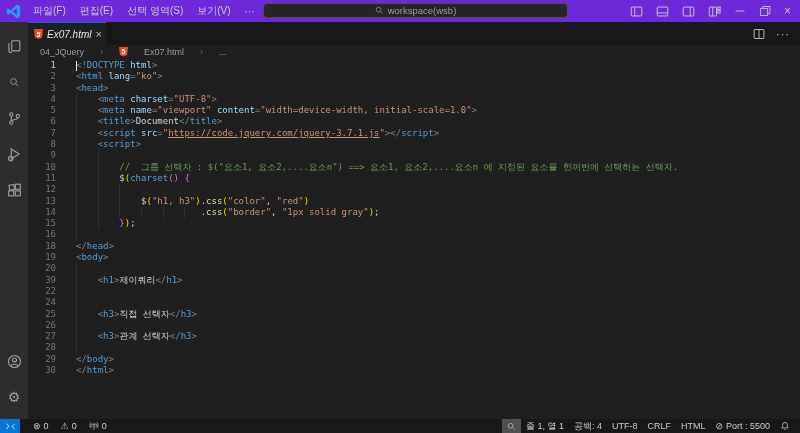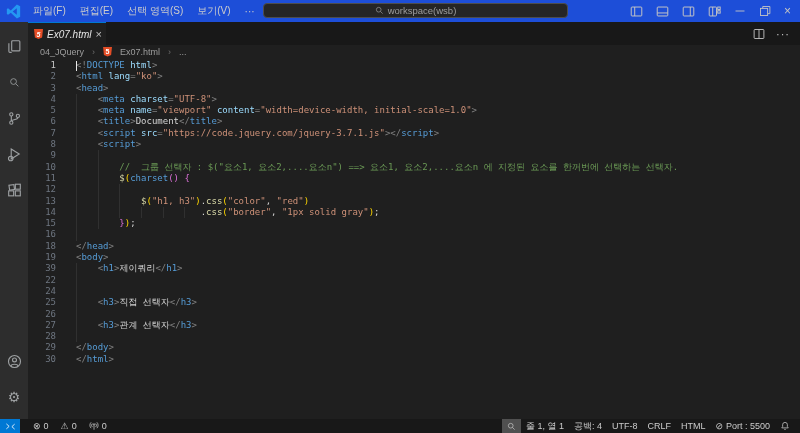--- a/index.html
+++ b/index.html
@@ -1,20 +1,20 @@
 <!DOCTYPE html>
 <html><head>
 <meta charset="utf-8">
 <style>
   * { margin:0; padding:0; box-sizing:border-box; }
   html,body { width:800px; height:433px; overflow:hidden; }
   body { background:#1f1f1f; font-family:"Liberation Sans",sans-serif; color:#cccccc; position:relative; }
 
   
-  .titlebar { height:22px; background:#1d4ed8; display:flex; align-items:center; position:relative; }
+  .titlebar { height:22px; background:#6d28d9; display:flex; align-items:center; position:relative; }
   .tb-logo { width:26px; display:flex; justify-content:center; align-items:center; }
   .menus { display:flex; align-items:center; }
   .menus .menu { font-size:10px; padding:0 7px; color:#cccccc; cursor:default; }
   .nav-arrows { display:flex; gap:10px; margin-left:28px; font-size:11px; color:#bdbdbd; }
   .cc { position:absolute; left:263px; top:3px; width:305px; height:15px; background:#252525;
         border:1px solid #4d4d4d; border-radius:4px; display:flex; align-items:center; justify-content:center;
         gap:4px; font-size:9.5px; color:#9d9d9d; }
   .tb-right { margin-left:auto; display:flex; align-items:center; gap:13px; padding-right:9px; }
   .tb-right .wbtn { color:#c5c5c5; display:flex; align-items:center; }
   .tb-right .close-glyph { font-size:12px; }
@@ -27,38 +27,38 @@
   .gear-glyph { font-size:14px; line-height:1; }
 
   .editorcol { flex:1; display:flex; flex-direction:column; background:#1f1f1f; min-width:0; }
   .tabstrip { height:23px; background:#181818; display:flex; align-items:stretch; }
   .tab { width:78px; background:#1f1f1f; border-top:1.5px solid #0078d4; display:flex; align-items:center;
          gap:4px; padding:0 6px; font-size:10px; font-style:italic; color:#e6e6e6; }
   .tab .tab-close { font-style:normal; margin-left:auto; color:#c0c0c0; font-size:11px; line-height:1; }
   .tab-actions { margin-left:auto; display:flex; align-items:center; gap:11px; padding-right:10px; color:#c5c5c5; }
   .ellipsis-glyph { font-size:11px; letter-spacing:1px; }
 
-  .breadcrumb { height:13px; display:flex; align-items:center; gap:8px; padding-left:12px; font-size:9px; color:#9d9d9d; }
+  .breadcrumb { height:13px; display:flex; align-items:center; gap:16px; padding-left:12px; font-size:9px; color:#9d9d9d; }
   .crumb-sep { color:#6f6f6f; font-size:9px; }
 
   .html-badge { width:9px; height:10px; background:#e44d26; color:#fff; font-size:7px; font-weight:bold;
                 display:inline-flex; align-items:center; justify-content:center;
                 clip-path:polygon(0 0,100% 0,90% 86%,50% 100%,10% 86%); flex:none; }
 
   
   .code { flex:1; padding-top:2px; font-family:"DejaVu Sans Mono","Liberation Mono",monospace;
           font-size:9px; line-height:11.3px; overflow:hidden; }
   .line { display:flex; height:11.3px; }
   .ln { width:28px; text-align:right; color:#6e7681; flex:none; }
   .ln.active { color:#c6c6c6; }
   .lc { position:relative; margin-left:20px; white-space:pre; flex:1; }
   .guide { position:absolute; top:0; bottom:0; width:1px; background:rgba(255,255,255,0.08); }
   .caret { position:absolute; left:0; top:1px; width:1px; height:9.5px; background:#e8e8e8; }
   .t-pun{color:#808080}.t-tag{color:#569cd6}.t-attr{color:#9cdcfe}.t-str{color:#ce9178}
-  .t-stru{color:#ce9178;}.t-com{color:#6a9955}.t-txt{color:#d4d4d4}
+  .t-stru{color:#ce9178;text-decoration:underline}.t-com{color:#6a9955}.t-txt{color:#d4d4d4}
   .t-fn{color:#dcdcaa}.t-kw{color:#569cd6}.t-p1{color:#ffd700}.t-p2{color:#da70d6}
 
   
   .statusbar { height:14px; background:#181818; display:flex; align-items:center; font-size:9px; color:#cccccc; }
   .sb-remote { height:100%; width:20px; background:#0078d4; color:#fff; display:flex; align-items:center; justify-content:center; flex:none; }
   .sb-left { display:flex; align-items:center; gap:2px; margin-left:8px; }
   .sb-right { margin-left:auto; display:flex; align-items:center; gap:0; padding-right:5px; }
   .sb-item { display:flex; align-items:center; gap:3px; padding:0 5px; height:14px; }
   .sb-zoombox { background:#505050; }
   svg.ic { display:block; }
@@ -280,20 +280,24 @@
         </div>
         <div class="line">
           <div class="ln">18</div>
           <div class="lc"><span class="t-pun">&lt;/</span><span class="t-tag">head</span><span class="t-pun">&gt;</span></div>
         </div>
         <div class="line">
           <div class="ln">19</div>
           <div class="lc"><span class="t-pun">&lt;</span><span class="t-tag">body</span><span class="t-pun">&gt;</span></div>
         </div>
         <div class="line">
+          <div class="ln">20</div>
+          <div class="lc"><i class="guide" style="left: 0ch;"></i></div>
+        </div>
+        <div class="line">
           <div class="ln">39</div>
           <div class="lc"><i class="guide" style="left: 0ch;"></i><span class="t-txt">    </span><span class="t-pun">&lt;</span><span class="t-tag">h1</span><span class="t-pun">&gt;</span><span class="t-txt">제이쿼리</span><span class="t-pun">&lt;/</span><span class="t-tag">h1</span><span class="t-pun">&gt;</span></div>
         </div>
         <div class="line">
           <div class="ln">22</div>
           <div class="lc"><i class="guide" style="left: 0ch;"></i></div>
         </div>
         <div class="line">
           <div class="ln">24</div>
           <div class="lc"><i class="guide" style="left: 0ch;"></i></div>

